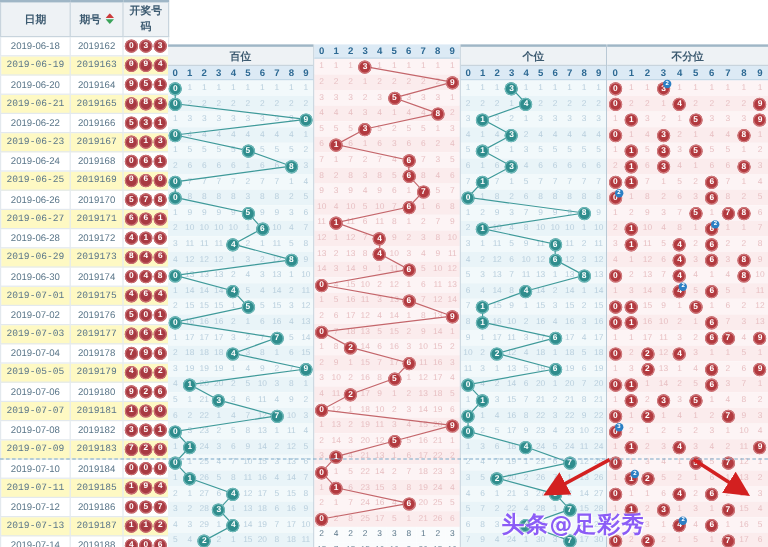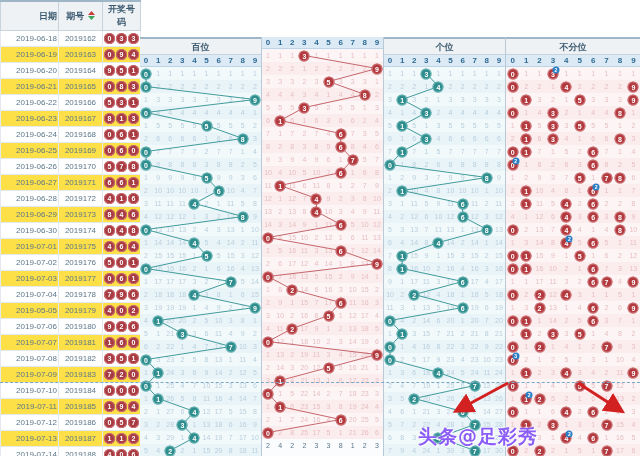--- a/index.html
+++ b/index.html
@@ -16,22 +16,22 @@
 
   table.grid { border-collapse: collapse; table-layout: fixed; }
 
   
   .leftblock { position:absolute; left:0; top:0; width:140px; height:456px; }
   .leftblock table { width:140px; }
   .lh { height:18px; background:#eef2f5; border:1px solid #c8d4dd; border-top:2px solid #9fb6c6;
         text-align:center; font-weight:bold; color:#3c5a70; font-size:9px; }
   .lcell { height:13px; border:1px solid #e3e9ee; text-align:center; font-size:8px;
            color:#5a7689; background:#ffffff; white-space:nowrap; }
-  .lcell.alt { background:#fde047; }
-  .col-date { width:58px;text-align:right; }
+  .lcell.alt { background:#fef9c3;font-family:Liberation Mono, monospace; }
+  .col-date { width:58px; }
   .col-issue { width:44px; }
   .col-balls { width:38px; }
 
   .ballrow { display:flex; justify-content:center; gap:1px; align-items:center; height:13px; }
   .ball {
     width:11px; height:11px; border-radius:50%;
     background:#a83a42; color:#fff; font-size:7px; line-height:11px;
     text-align:center; font-weight:bold; display:inline-block;
     box-shadow: inset 0 0 0 1px #c96d72;
   }

